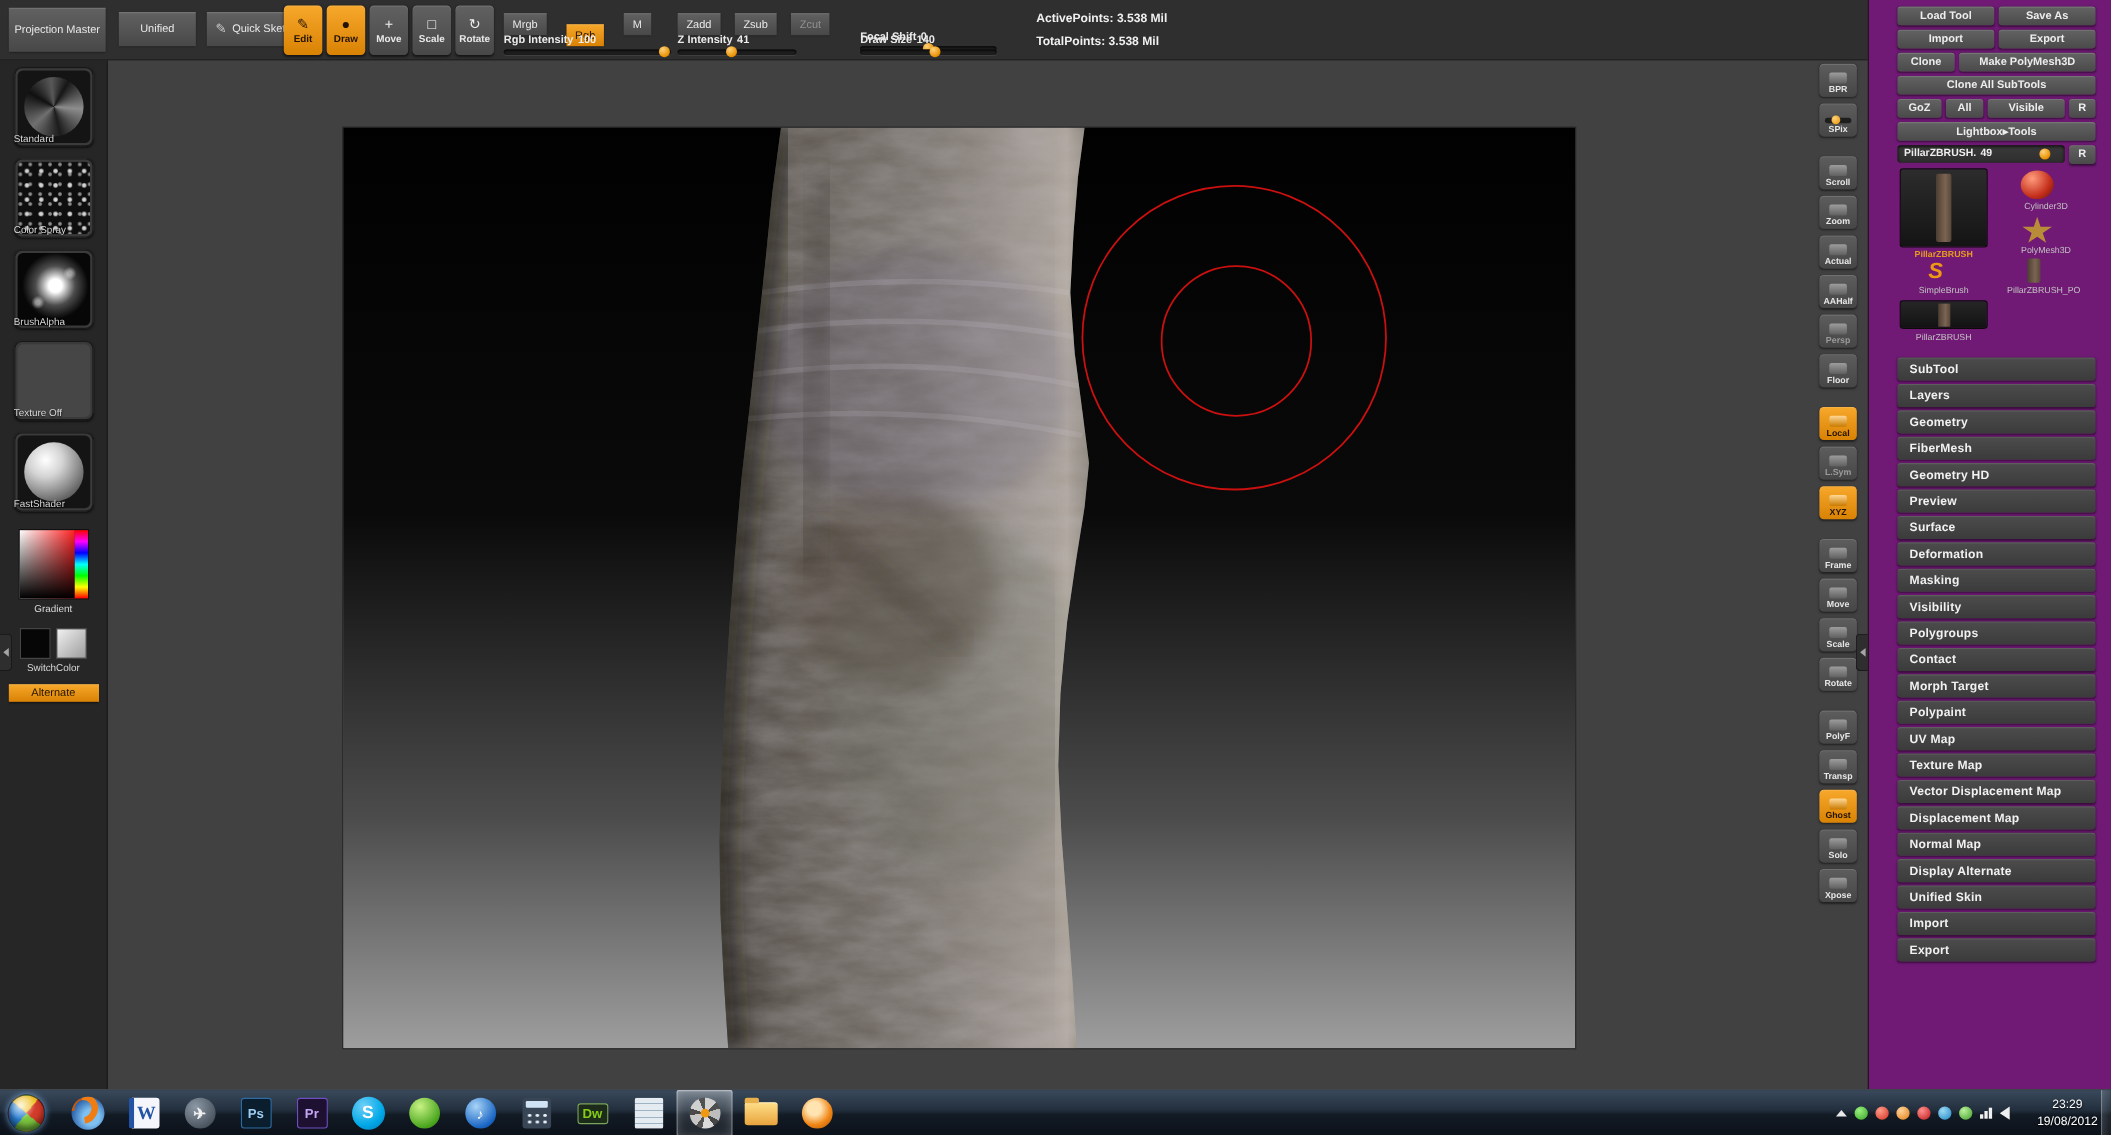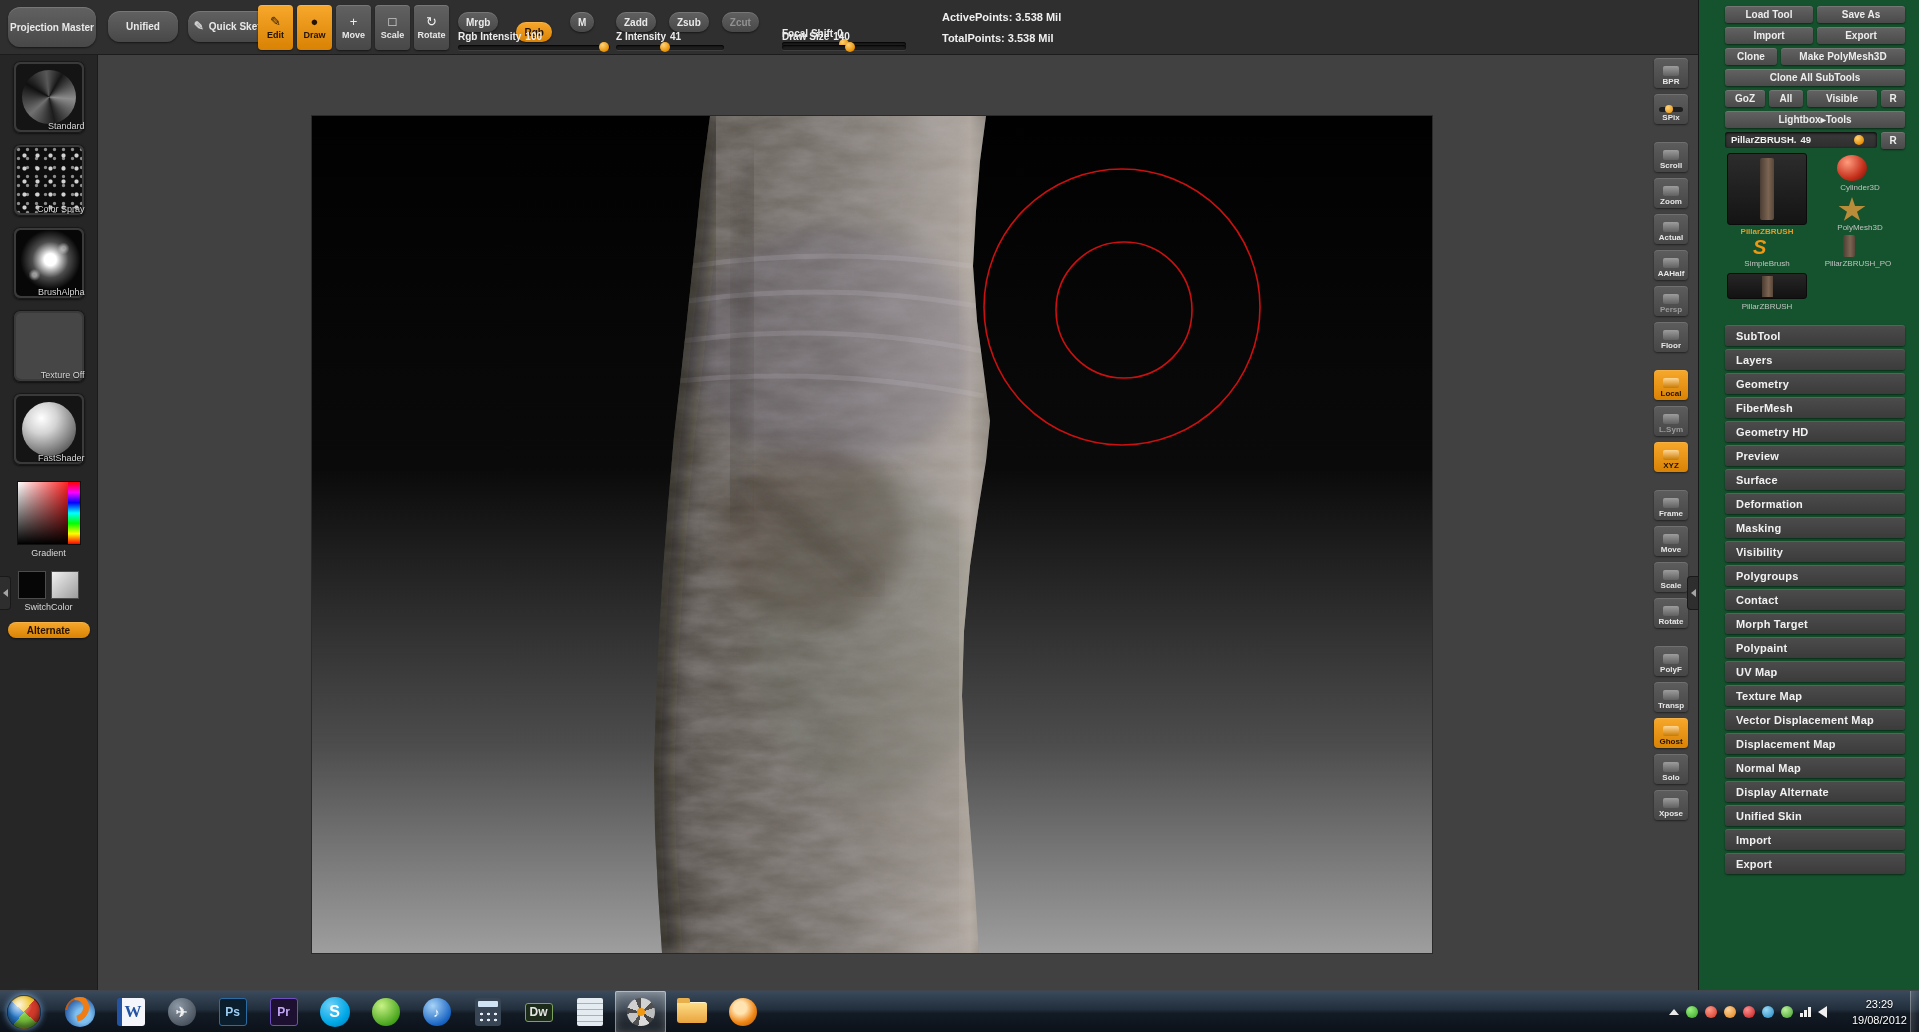--- a/index.html
+++ b/index.html
@@ -1,22 +1,22 @@
 <!DOCTYPE html>
 <html><head>
 <meta charset="utf-8">
 <style>
   * { margin:0; padding:0; box-sizing:border-box; }
   html,body { width:1919px; height:1032px; overflow:hidden; background:#2c2c2c;
     font-family:"Liberation Sans", sans-serif; -webkit-font-smoothing:antialiased; }
   .app { position:relative; width:1919px; height:1032px; }
 
   
-  .zbtn { background:linear-gradient(#616161,#484848); border-radius:12px; color:#e9e9e9;
-    font-size:10px; font-weight:bold; display:flex; align-items:center; justify-content:center;
+  .zbtn { background:linear-gradient(#616161,#484848); border-radius:0; color:#e9e9e9;
+    font-size:10px; font-weight:normal; display:flex; align-items:center; justify-content:center;
     box-shadow: inset 0 1px 0 rgba(255,255,255,.14), 0 1px 2px rgba(0,0,0,.55); cursor:pointer;
     text-align:center; line-height:11px; }
   .zbtn.orange { background:linear-gradient(#f7a82b,#d98204); color:#241300;margin-top:10px; }
   .zbtn.dim { color:#919191; }
 
   
   .topbar { position:absolute; left:0; top:0; width:1698px; height:55px; background:#2f2f2f;
     border-bottom:1px solid #1c1c1c; }
   .pm-btn { position:absolute; left:8px; top:7px; width:88px; height:40px; }
   .lb-btn { position:absolute; left:108px; top:11px; width:70px; height:31px; }
@@ -58,21 +58,21 @@
                      radial-gradient(#8d8d8d 1.2px, rgba(0,0,0,0) 2.1px);
     background-size:13px 13px, 9px 9px; background-position:2px 2px, 7px 7px; }
   .tvis.alpha { background:#070707; }
   .tvis.alpha::after { content:""; position:absolute; inset:0;
     background:radial-gradient(circle at 52% 45%, #fff 0 6px, rgba(255,255,255,.75) 10px, rgba(255,255,255,.28) 18px, transparent 30px),
                radial-gradient(circle at 28% 68%, rgba(255,255,255,.5) 0 2px, transparent 6px),
                radial-gradient(circle at 72% 28%, rgba(255,255,255,.45) 0 2px, transparent 6px); }
   .tvis.texture { background:#464646; }
   .tvis.material::after { content:""; position:absolute; inset:6px; border-radius:50%;
     background:radial-gradient(circle at 36% 30%, #ffffff, #d4d4d4 30%, #8b8b8b 60%, #3a3a3a 92%); }
-  .tlab { position:absolute; bottom:2px; width:100%; text-align:right; font-size:9px;
+  .tlab { position:absolute; bottom:2px; width:100%; text-align:left; font-size:9px;
     color:#d8d8d8; text-shadow:0 1px 2px #000; }
   .grad-box { position:relative; width:64px; height:64px; margin:16px auto 3px; border:1px solid #101010; }
   .grad-sv { position:absolute; left:0; top:0; width:50px; height:62px;
     background:linear-gradient(to bottom, rgba(0,0,0,0), #000), linear-gradient(to right, #fff, #ff2222); }
   .grad-hue { position:absolute; right:0; top:0; width:12px; height:62px;
     background:linear-gradient(#f00,#f0f,#00f,#0ff,#0f0,#ff0,#f00); }
   .shelf-cap { text-align:center; font-size:9px; color:#d8d8d8; }
   .switch-box { display:flex; gap:5px; justify-content:center; margin:13px auto 3px; }
   .sw-main { width:28px; height:28px; background:#060606; border:1px solid #4c4c4c; cursor:pointer; }
   .sw-sec { width:28px; height:28px; background:linear-gradient(135deg,#f1f1f1,#9c9c9c); border:1px solid #4c4c4c; cursor:pointer; }
@@ -98,21 +98,21 @@
   .rsi.active .rlab { color:#241300; }
   .rsi.active .ric { background:linear-gradient(#ffd795,#c87a00); }
   .rsi.dim .rlab { color:#9b9b9b; }
   .rsi.slider .ric { background:#1e1e1e; height:5px; width:24px; border-radius:3px; position:relative; }
   .rsi.slider .ric::after { content:""; position:absolute; left:25%; top:-2px; width:8px; height:8px;
     border-radius:50%; background:radial-gradient(circle at 35% 30%, #ffd27a, #e88f00); }
   .rstrip > div:nth-of-type(3), .rstrip > div:nth-of-type(9),
   .rstrip > div:nth-of-type(12), .rstrip > div:nth-of-type(16) { margin-top:12px; }
 
   
-  .right-panel { position:absolute; left:1698px; top:0; width:221px; height:990px; background:#14532d;
+  .right-panel { position:absolute; left:1698px; top:0; width:221px; height:990px; background:#701a75;
     border-left:1px solid #171717; }
   .panel-inner { position:absolute; left:26px; top:6px; width:180px; }
   .prow { display:flex; gap:4px; margin-bottom:4px; }
   .pbtn { height:17px; border-radius:3px; background:linear-gradient(#636363,#4a4a4a); color:#ededed;
     font-size:10px; font-weight:bold; display:flex; align-items:center; justify-content:center;
     box-shadow: inset 0 1px 0 rgba(255,255,255,.12), 0 1px 2px rgba(0,0,0,.5); cursor:pointer; flex:1;
     white-space:nowrap; }
   .pbtn.clone { flex:0 0 52px; } .pbtn.goz { flex:0 0 40px; } .pbtn.all { flex:0 0 34px; }
   .pbtn.rbtn { flex:0 0 24px; }
   .tool-slider { position:relative; flex:1; height:16px; border-radius:3px;
@@ -185,21 +185,21 @@
   .ic-green { width:28px; height:28px; border-radius:50%;
     background:radial-gradient(circle at 35% 28%, #c8f285, #4aa61e 70%, #2c6e0e); }
   .ic-itunes { width:28px; height:28px; border-radius:50%;
     background:radial-gradient(circle at 35% 28%, #a8d4f7, #1a66c4 70%, #0c3e83); color:#fff; font-size:13px; }
   .ic-calc { width:26px; height:28px; background:#384554; border-radius:3px; position:relative; }
   .ic-calc::before { content:""; position:absolute; left:3px; top:3px; right:3px; height:6px;
     background:#cfe3f5; border-radius:1px; }
   .ic-calc::after { content:""; position:absolute; left:3px; top:13px; right:3px; bottom:3px;
     background-image:radial-gradient(#e8eef5 1.3px, transparent 1.9px); background-size:7px 6px; }
   .ic-dw { width:28px; height:19px; background:#1c2b1a; border:1px solid #7aa35c; border-radius:3px;
-    color:#e5e5e5; font-size:12px; }
+    color:#84cc16; font-size:12px; }
   .ic-notes { width:26px; height:28px; background:#e4ebf1; border-radius:2px;
     background-image:repeating-linear-gradient(#e4ebf1 0 5px, #9eb4c4 5px 6px); }
   .ic-zb { width:28px; height:28px; border-radius:50%; position:relative;
     background:conic-gradient(#d2d2d2 0 13%, #4f4f4f 13% 20%, #bdbdbd 20% 33%, #454545 33% 40%,
       #dadada 40% 53%, #515151 53% 60%, #c6c6c6 60% 73%, #4a4a4a 73% 80%, #d0d0d0 80% 93%, #515151 93% 100%); }
   .ic-zb::after { content:""; position:absolute; left:10px; top:10px; width:8px; height:8px;
     border-radius:50%; background:#ef9811; }
   .ic-folder { width:30px; height:21px; position:relative; border-radius:2px 3px 3px 3px;
     background:linear-gradient(#ffe08a, #e8a33d); box-shadow:inset 0 1px 0 rgba(255,255,255,.6); }
   .ic-folder::before { content:""; position:absolute; left:0; top:-4px; width:13px; height:5px;

